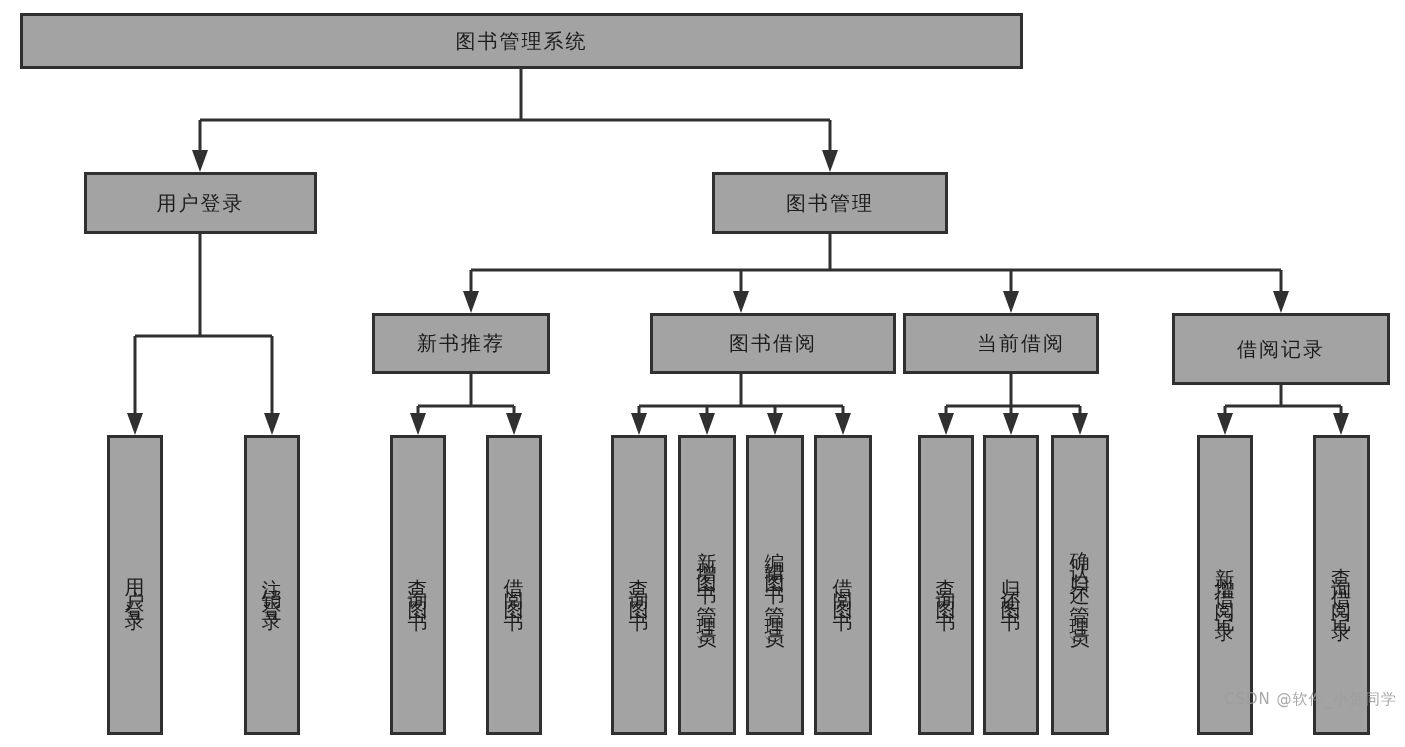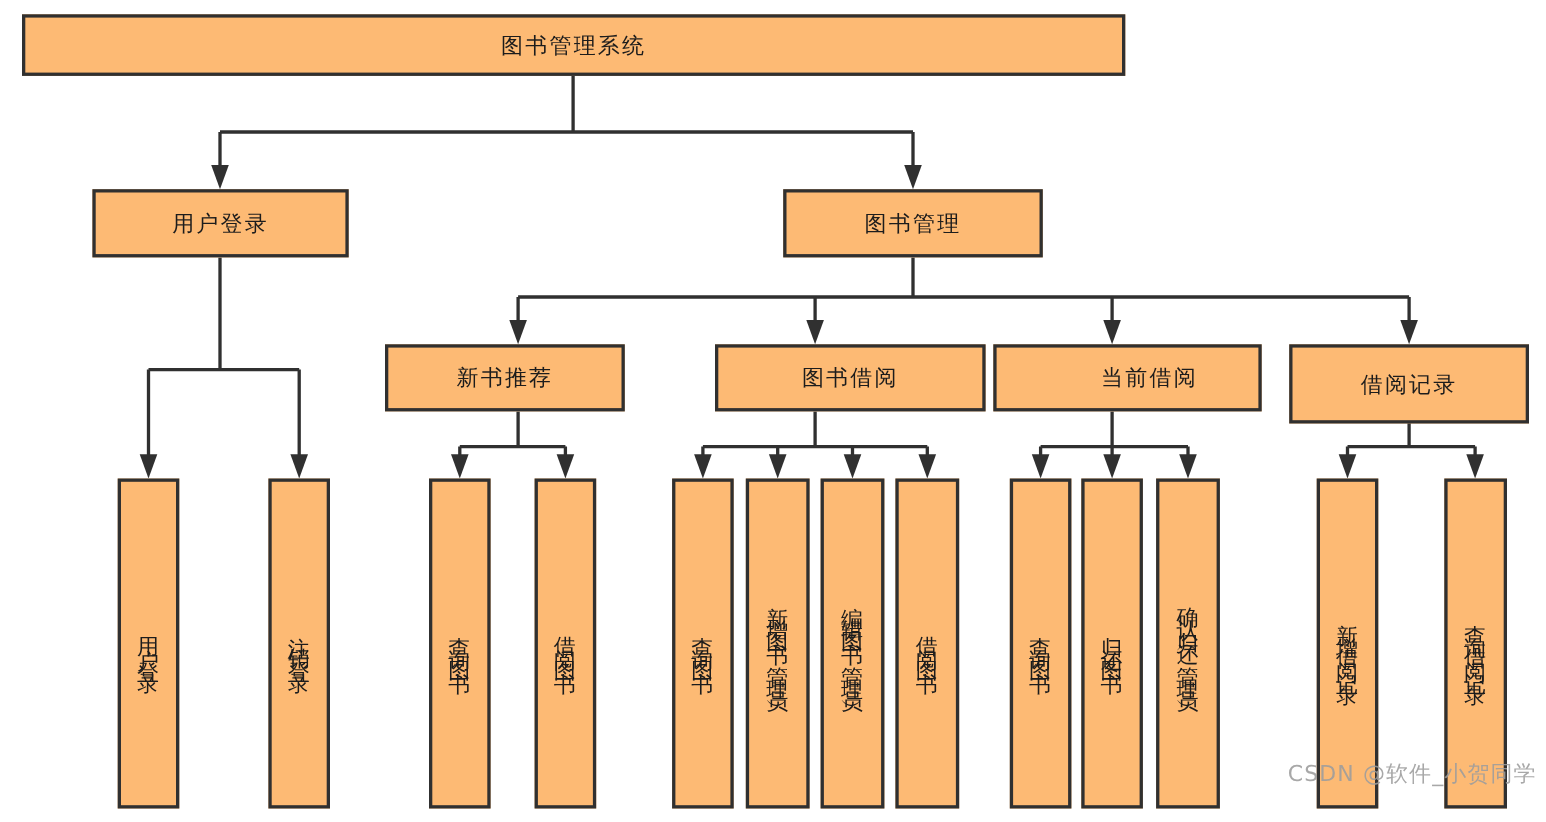--- a/index.html
+++ b/index.html
@@ -13,42 +13,42 @@
   }
   .wires {
     position: absolute;
     left: 0; top: 0;
     width: 1405px; height: 747px;
   }
   .box {
     position: absolute;
     box-sizing: border-box;
     border: 3px solid #303030;
-    background: #fdba74;
+    background: #a3a3a3;
     display: flex;
     align-items: center;
     justify-content: center;
     color: #1c1c1c;
     font-size: 20px;
     letter-spacing: 2px;
     white-space: nowrap;
   }
   .leaf {
     writing-mode: vertical-rl;
     text-orientation: mixed;
     letter-spacing: 11px;
     font-size: 20px;
     white-space: normal;
     line-height: 1;
   }
   .watermark {
     position: absolute;
     top: 690px;
     right: 8px;
-    font-size: 20px;
+    font-size: 15px;
     color: #9d9d9d;
     letter-spacing: 1px;
     opacity: 0.88;
     z-index: 5;
   }
 </style>
 </head>
 <body>
 
 <div class="stage">
@@ -90,27 +90,27 @@
     <span>图书管理系统</span>
   </div>
 
   <div class="box" style="left:84px; top:172px; width:233px; height:62px;">
     <span>用户登录</span>
   </div>
   <div class="box" style="left:712px; top:172px; width:236px; height:62px;text-align:center;">
     <span>图书管理</span>
   </div>
 
-  <div class="box" style="left:350px; top:313px; width:218px; height:61px;">
+  <div class="box" style="left:372px; top:313px; width:178px; height:61px;">
     <span>新书推荐</span>
   </div>
   <div class="box" style="left:650px; top:313px; width:246px; height:61px;">
     <span>图书借阅</span>
   </div>
-  <div class="box" style="left:903px; top:313px; width:244px; height:61px;padding-left:40px;">
+  <div class="box" style="left:903px; top:313px; width:196px; height:61px;padding-left:40px;">
     <span>当前借阅</span>
   </div>
   <div class="box" style="left:1172px; top:313px; width:218px; height:72px;">
     <span>借阅记录</span>
   </div>
 
   <div class="box leaf" style="left:107px; top:435px; width:56px; height:300px;">
     <span>用户登录</span>
   </div>
   <div class="box leaf" style="left:244px; top:435px; width:56px; height:300px;">

